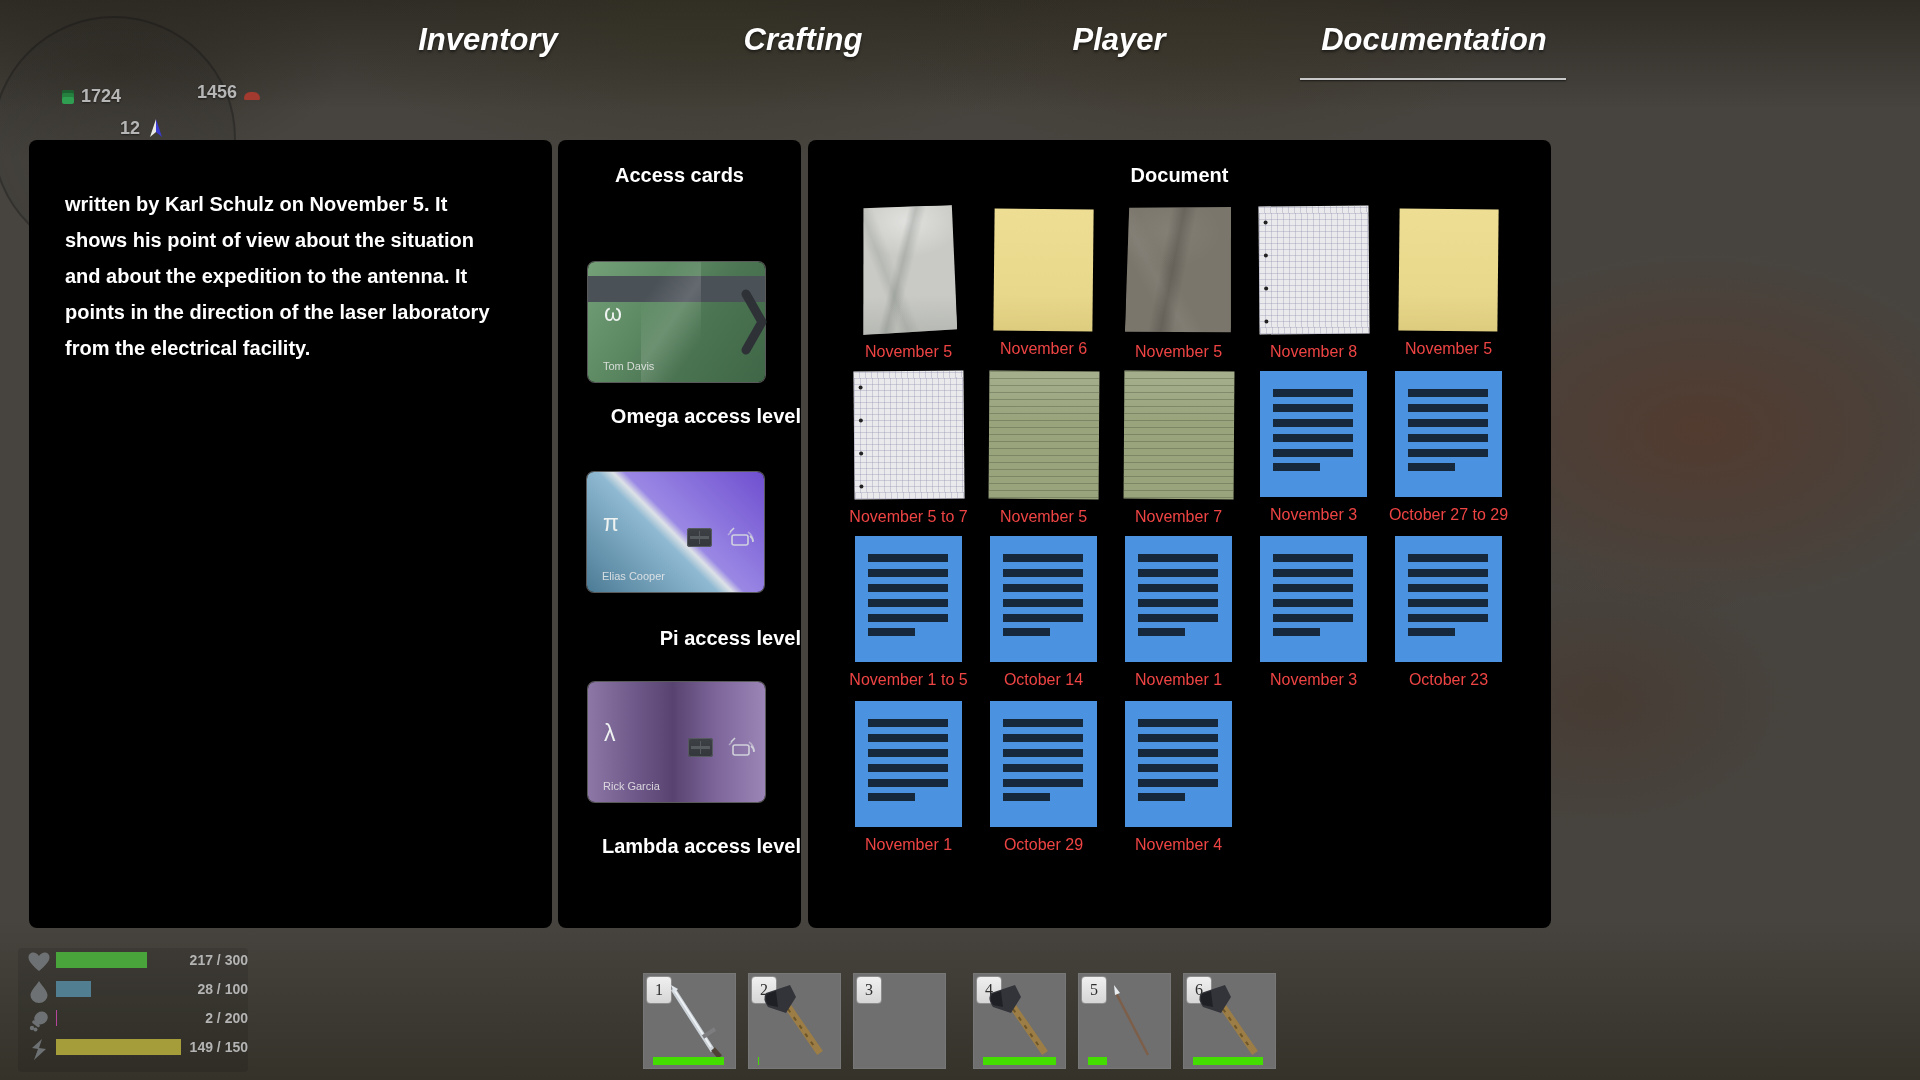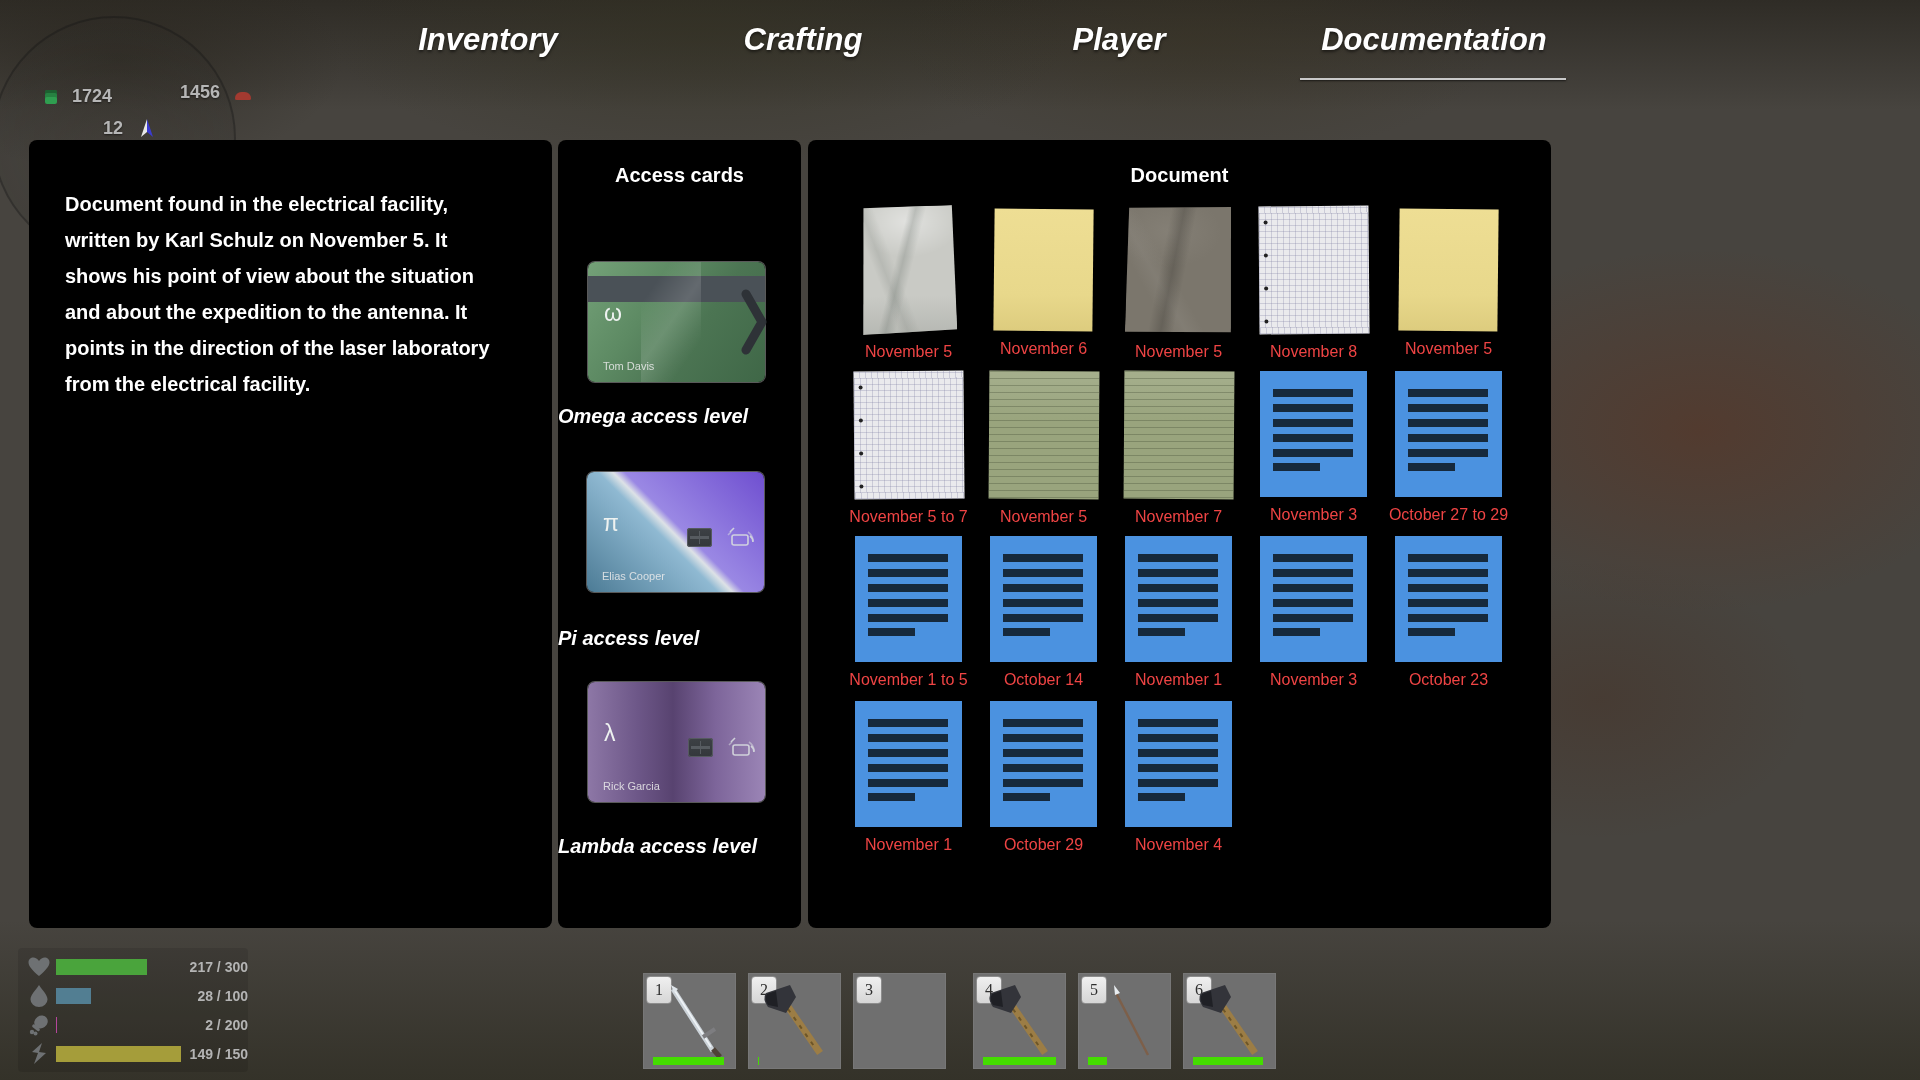--- a/index.html
+++ b/index.html
@@ -23,22 +23,22 @@
   .tab{position:absolute;top:22px;transform:translateX(-50%);
     color:#fff;font-size:31px;font-weight:bold;font-style:italic;
     text-shadow:0 2px 3px rgba(0,0,0,.5);white-space:nowrap;cursor:default;}
   .tab-underline{position:absolute;top:78px;left:1300px;width:266px;height:2px;
     background:#c9c9c9;box-shadow:0 1px 2px rgba(0,0,0,.6);}
 
   
   .minimap-circle{position:absolute;left:-8px;top:16px;width:240px;height:240px;
     border-radius:50%;border:2px solid rgba(15,15,15,.30);
     background:radial-gradient(circle, rgba(60,58,54,.25), rgba(30,30,30,.12));}
-  .mm-val{position:absolute;display:flex;align-items:center;gap:15px;
-    color:#b6b6b6;font-weight:bold;font-size:18px;text-shadow:0 1px 2px rgba(0,0,0,.5);}
+  .mm-val{position:absolute;display:flex;align-items:center;gap:7px;
+    color:#b6b6b6;font-weight:bold;font-size:18px;text-shadow:0 1px 2px rgba(0,0,0,.5);margin-left:17px;}
   .mm-green{left:45px;top:86px;}
   .mm-red{left:180px;top:82px;}
   .mm-bearing{left:103px;top:118px;}
   .ico-green{width:12px;height:14px;background:#2f9e50;border-radius:2px;
     box-shadow:inset 0 3px 0 rgba(0,0,0,.25), inset 0 7px 0 rgba(0,0,0,.18);}
   .ico-red{width:16px;height:8px;background:#a23a30;border-radius:8px 8px 2px 2px;margin-top:6px;}
 
   
   .panel{position:absolute;background:#000;border-radius:8px;}
   .panel-desc {left:29px; top:140px; width:523px; height:788px;}
@@ -68,22 +68,22 @@
   .card-holder{position:absolute;left:15px;bottom:10px;color:rgba(235,235,235,.85);font-size:11px;}
   .card-chevron{position:absolute;right:-2px;top:26px;}
   .chip{position:absolute;right:52px;top:56px;width:25px;height:19px;border-radius:3px;
     background:linear-gradient(#3d4145,#33373b);
     box-shadow:inset 0 0 0 1px #555a5f;}
   .chip::before{content:'';position:absolute;inset:3px;
     background:
      linear-gradient(90deg,transparent 45%,#565b60 45%,#565b60 55%,transparent 55%),
      linear-gradient(0deg,transparent 42%,#565b60 42%,#565b60 58%,transparent 58%);}
   .tap{position:absolute;right:8px;top:54px;}
-  .card-label{position:absolute;left:0;right:0;text-align:left;
-    color:#fff;font-size:20px;font-weight:bold;font-style:italic;}
+  .card-label{position:absolute;left:0;right:0;text-align:right;
+    color:#fff;font-size:20px;font-weight:bold;}
   .lbl-omega{top:265px;} .lbl-pi{top:487px;} .lbl-lambda{top:695px;}
 
   
   .doc-grid{position:absolute;left:33px;top:64px;width:675px;
     display:grid;grid-template-columns:repeat(5,135px);grid-auto-rows:165px;}
   .doc-cell{display:flex;flex-direction:column;align-items:center;cursor:pointer;}
   .thumb{position:relative;width:104px;height:128px;flex:0 0 auto;margin-top:2px;}
   .th-inner{position:absolute;}
   .doc-label{margin-top:9px;color:#ef4444;font-size:16px;white-space:nowrap;}
 
@@ -123,21 +123,21 @@
     transform:rotate(.4deg);}
   .t-doc-icon{width:107px;height:126px;}
   .t-doc-icon::before{content:'';position:absolute;left:13px;right:14px;top:18px;height:68px;
     background:repeating-linear-gradient(to bottom,var(--doclines,#16293c) 0 8px,transparent 8px 15px);}
   .t-doc-icon::after{content:'';position:absolute;left:13px;top:92px;width:47px;height:8px;
     background:var(--doclines,#16293c);}
 
   
   .stats{position:absolute;left:18px;top:948px;width:230px;padding:4px 0;
     background:rgba(0,0,0,.10);border-radius:4px;}
-  .stat-row{position:relative;height:29px;display:flex;align-items:center;}
+  .stat-row{position:relative;height:29px;display:flex;}
   .stat-icon{width:26px;margin-left:8px;display:flex;justify-content:center;}
   .stat-track{width:126px;height:16px;margin-left:4px;position:relative;}
   .stat-bar{position:absolute;left:0;top:0;bottom:0;width:0;}
   .stat-val{position:absolute;right:0;width:62px;text-align:right;
     color:#b4b4b4;font-size:14px;font-weight:bold;}
 
   
   .slot{position:absolute;top:973px;width:93px;height:96px;background:#6f6f6f;
     box-shadow:inset 0 0 0 1px rgba(255,255,255,.06);}
   .slot-badge{position:absolute;left:3px;top:3px;width:24px;height:26px;
@@ -173,21 +173,20 @@
 <div class="mm-val mm-bearing">
   <span>12</span>
   <svg width="18" height="20" viewBox="0 0 18 20">
     <polygon points="9,0 3,18 9,13" fill="#e8e8e8"></polygon>
     <polygon points="9,0 15,18 9,13" fill="#3b3bd0"></polygon>
   </svg>
 </div>
 
 <div class="panel panel-desc">
   <div class="desc-text">
-    <div>Document found in the electrical facility,</div>
     <div>written by Karl Schulz on November 5. It</div>
     <div>shows his point of view about the situation</div>
     <div>and about the expedition to the antenna. It</div>
     <div>points in the direction of the laser laboratory</div>
     <div>from the electrical facility.</div>
   </div>
 </div>
 
 <div class="panel panel-cards">
   <div class="panel-title">Access cards</div>

